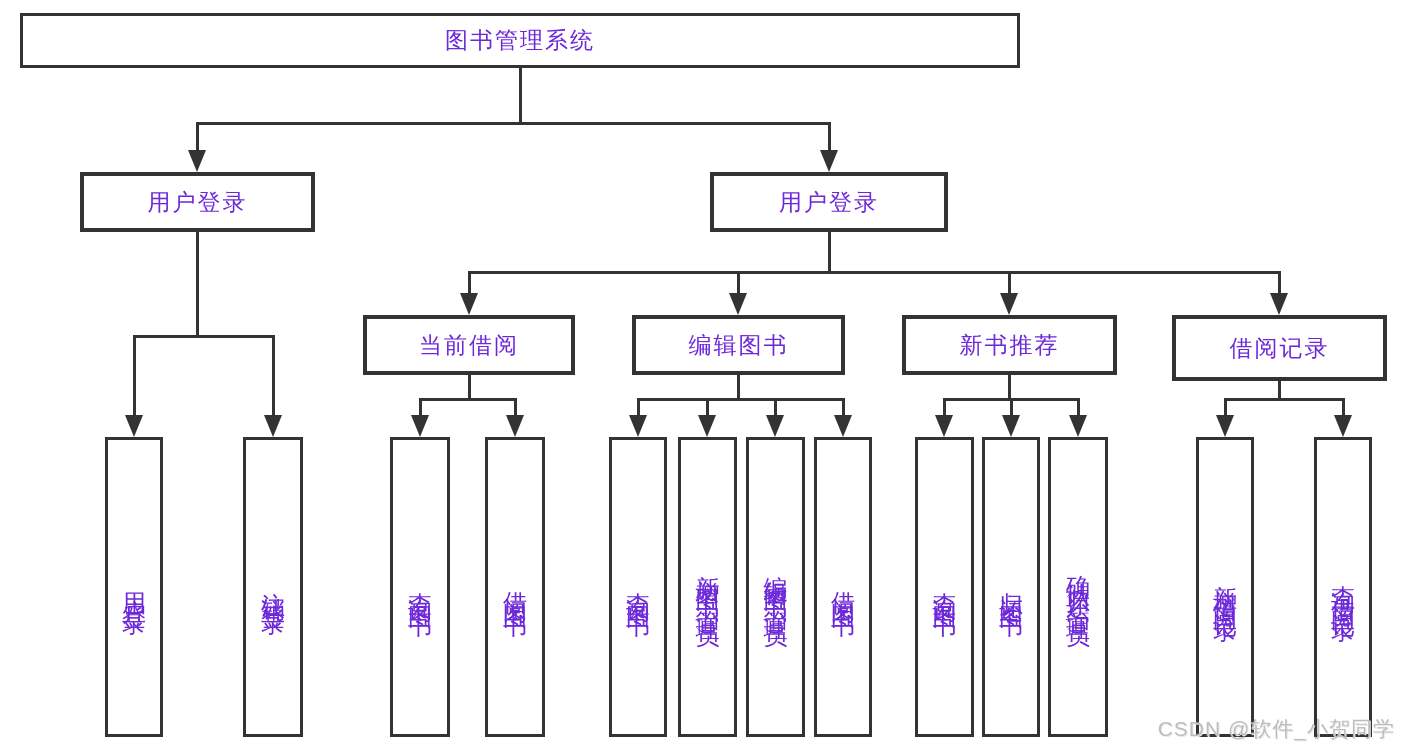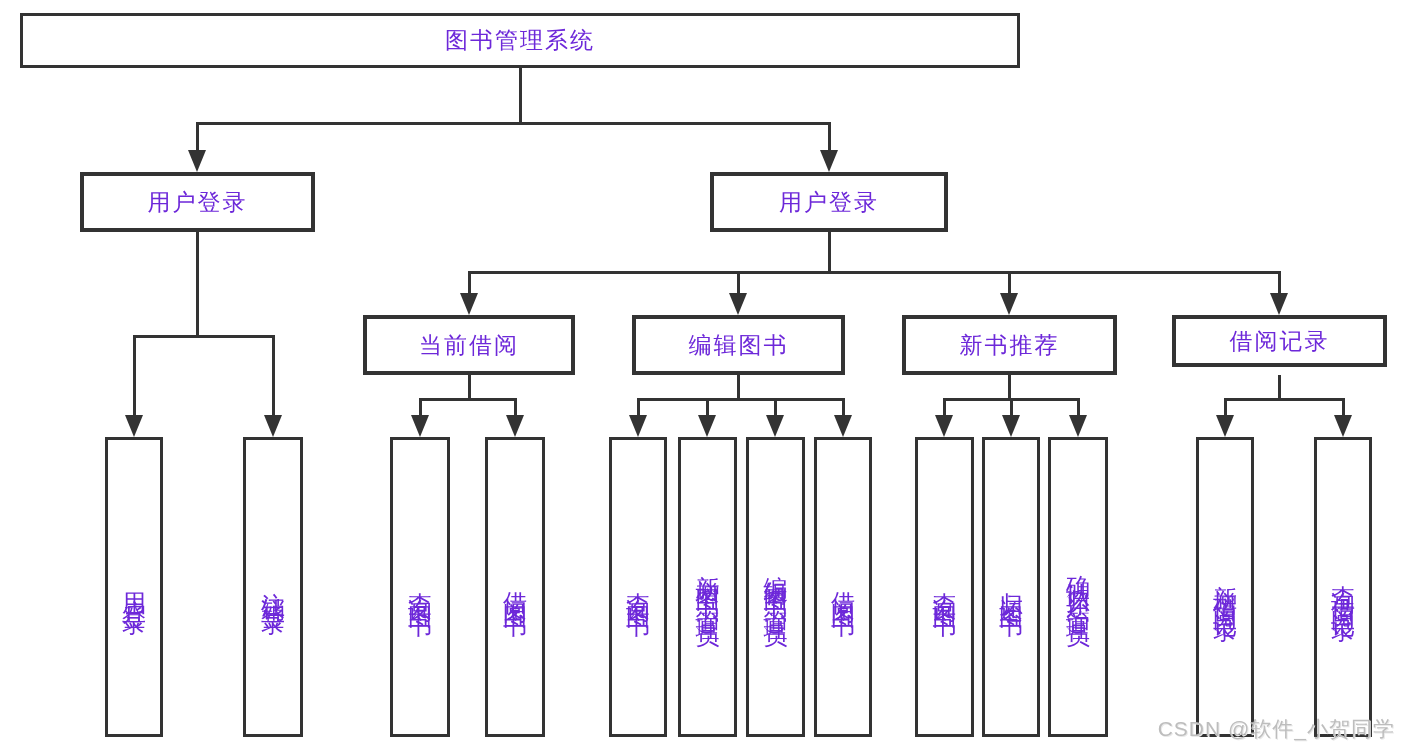--- a/index.html
+++ b/index.html
@@ -122,21 +122,21 @@
       </div>
       <div class="box lv2" style="left: 363px; top: 315px; width: 212px; height: 60px;">
         <span>当前借阅</span>
       </div>
       <div class="box lv2" style="left: 632px; top: 315px; width: 213px; height: 60px;">
         <span>编辑图书</span>
       </div>
       <div class="box lv2" style="left: 902px; top: 315px; width: 215px; height: 60px;">
         <span>新书推荐</span>
       </div>
-      <div class="box lv2" style="left: 1172px; top: 315px; width: 215px; height: 52px;">
+      <div class="box lv2" style="left: 1172px; top: 315px; width: 215px; height: 66px;">
         <span>借阅记录</span>
       </div>
       <div class="box vertical" style="left: 105px; top: 437px; width: 58px; height: 300px;">
         <span>用户登录</span>
       </div>
       <div class="box vertical" style="left: 243px; top: 437px; width: 60px; height: 300px;">
         <span>注销登录</span>
       </div>
       <div class="box vertical" style="left: 390px; top: 437px; width: 60px; height: 300px;">
         <span>查询图书</span>

